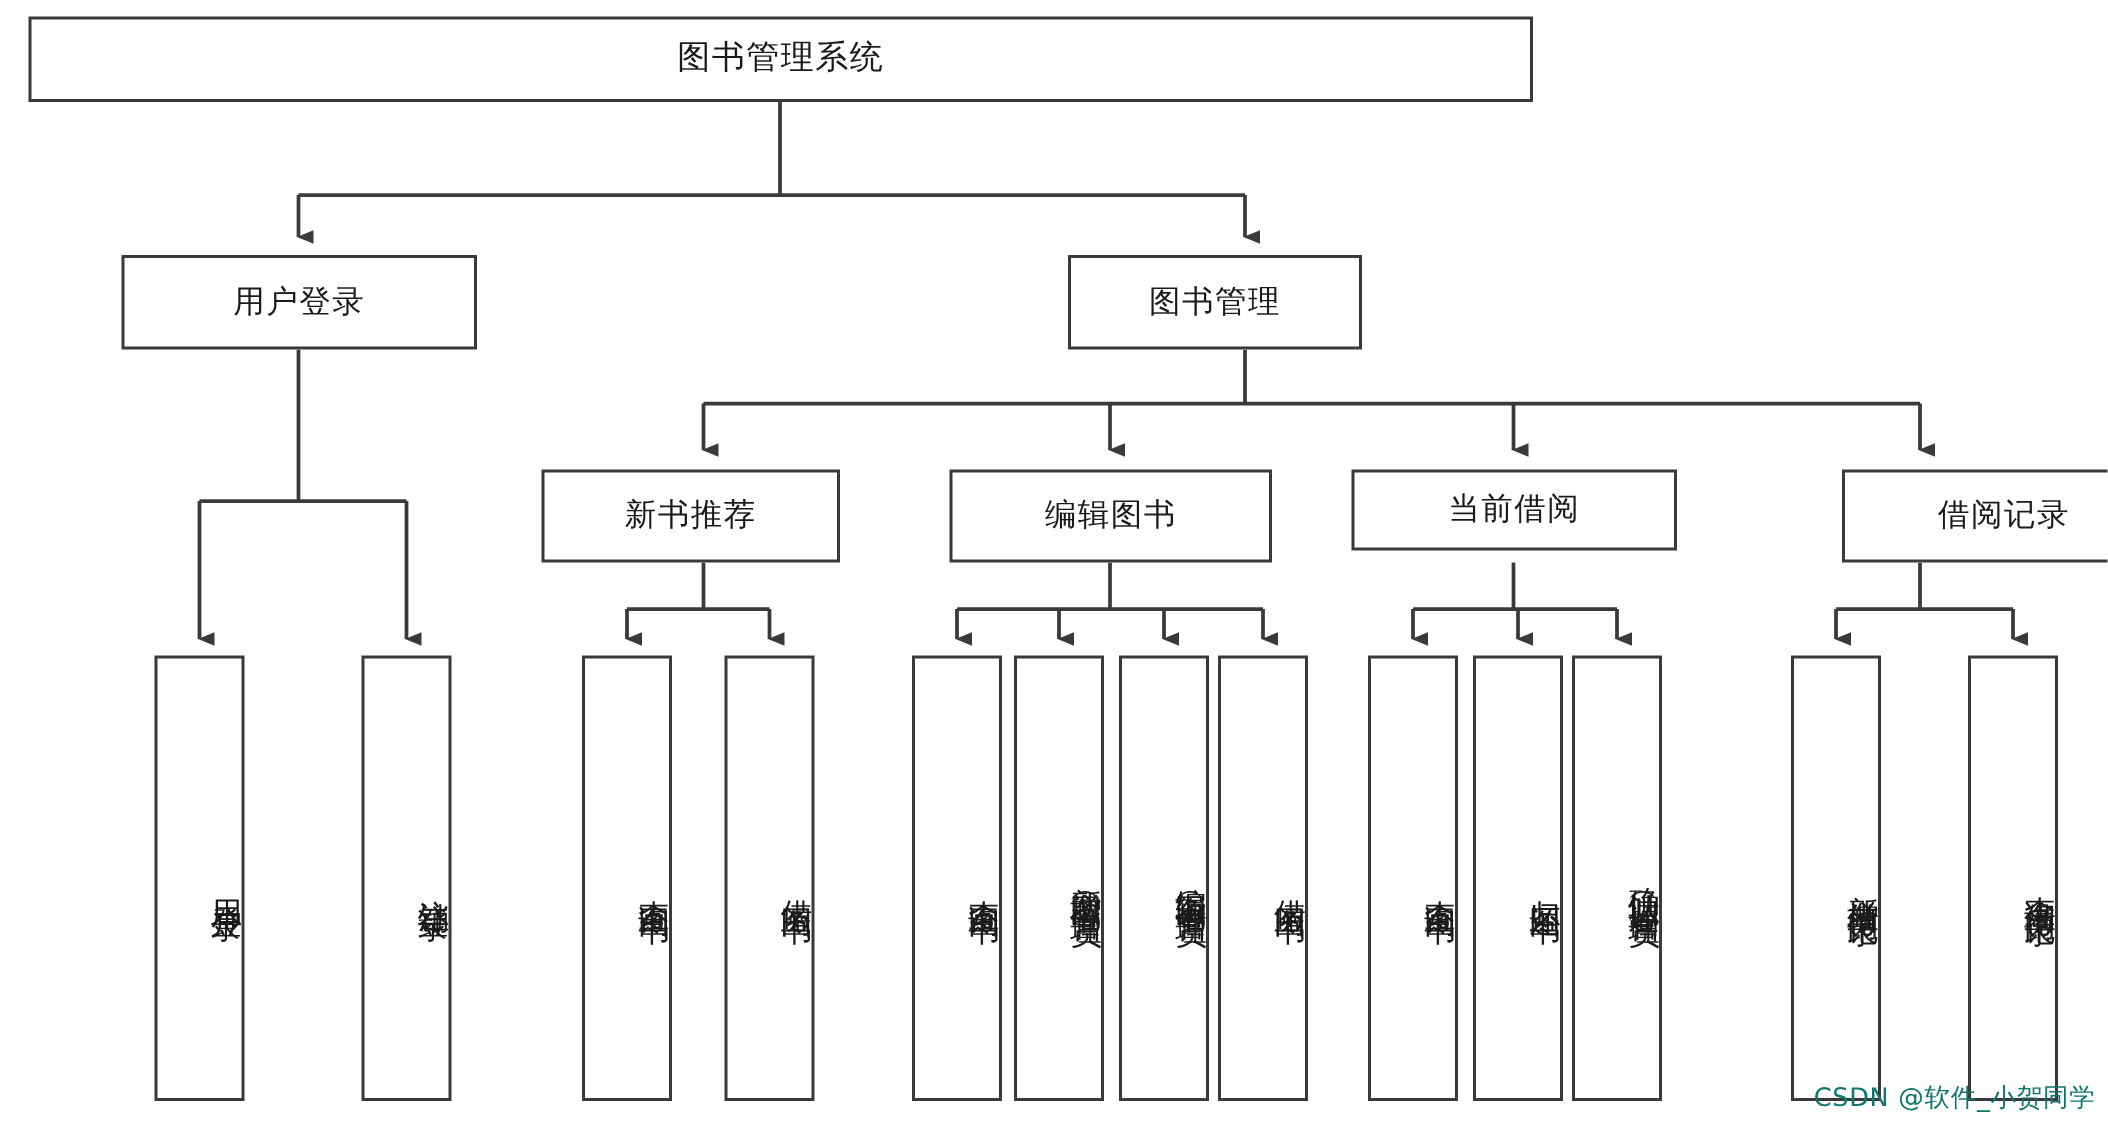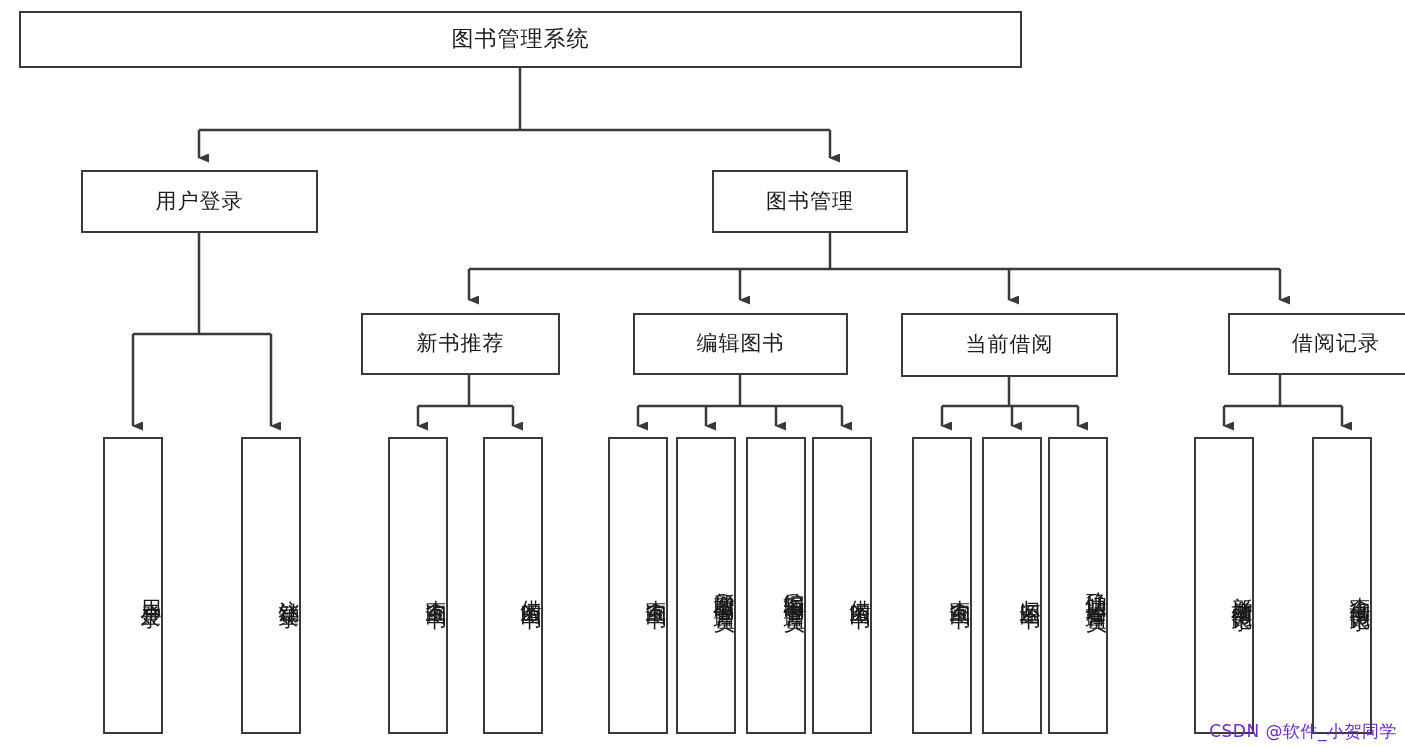--- a/index.html
+++ b/index.html
@@ -38,21 +38,21 @@
     padding-top:6px;
     align-items:flex-start;
     justify-content:center;
     line-height:1;
   }
   .node.v.tall{align-items:flex-start;}
   .watermark{
     position:absolute;
     right:8px;bottom:4px;
     font-size:17px;
-    color:#6d28d9;
+    color:#0f766e;
     letter-spacing:0.5px;
     z-index:9;
     white-space:nowrap;
   }
 </style>
 </head>
 <body>
 
 <div id="canvas">
 
@@ -116,21 +116,21 @@
   <div class="node h" style="left:712px;top:170px;width:196px;height:63px;">
     <span>图书管理</span>
   </div>
 
   <div class="node h" style="left:361px;top:313px;width:199px;height:62px;">
     <span>新书推荐</span>
   </div>
   <div class="node h" style="left:633px;top:313px;width:215px;height:62px;">
     <span>编辑图书</span>
   </div>
-  <div class="node h" style="left:901px;top:313px;width:217px;height:64px;">
+  <div class="node h" style="left:901px;top:313px;width:217px;height:54px;">
     <span>当前借阅</span>
   </div>
   <div class="node h" style="left:1228px;top:313px;width:216px;height:62px;">
     <span>借阅记录</span>
   </div>
 
   <div class="node v" style="left:103px;top:437px;width:60px;height:297px;">
     <span>用户登录</span>
   </div>
   <div class="node v" style="left:241px;top:437px;width:60px;height:297px;">

